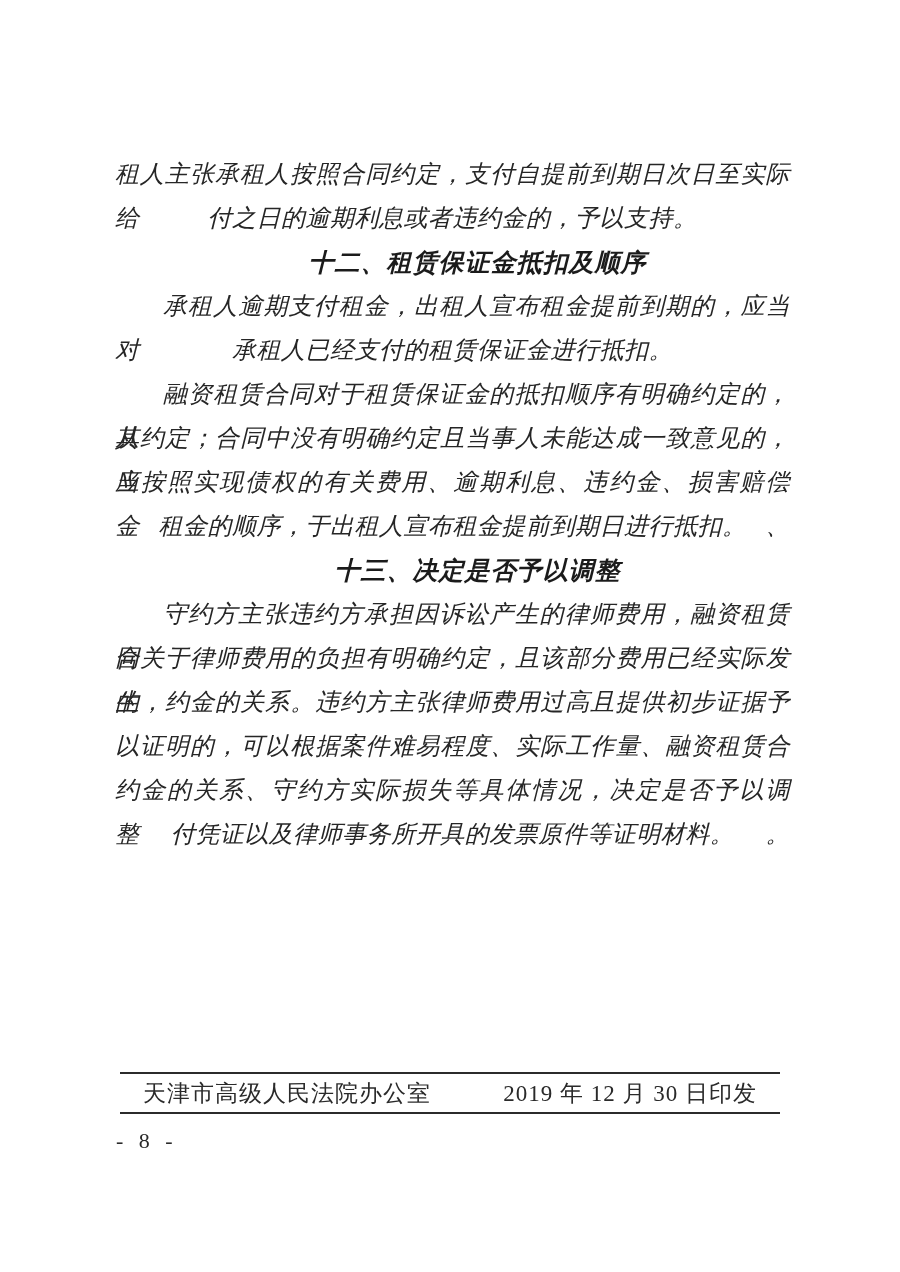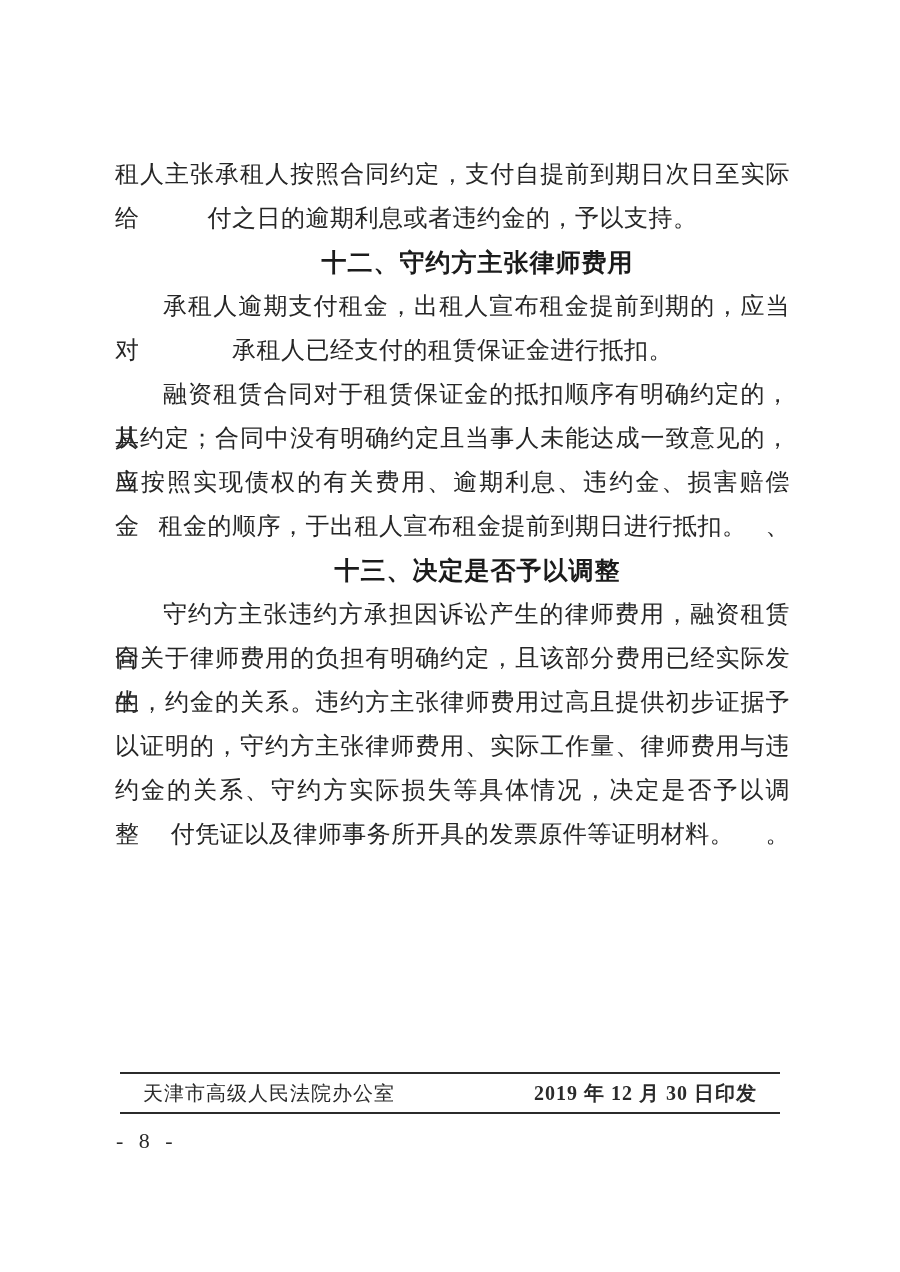--- a/index.html
+++ b/index.html
@@ -14,20 +14,21 @@
     background: #ffffff;
     font-family: "Liberation Serif", "DejaVu Serif", serif;
     color: #262626;
     overflow: hidden;
   }
   .text-block {
     position: absolute;
     left: 115px;
     top: 152px;
     width: 675px;
+    font-style: italic;
   }
   .line {
     display: block;
     width: 675px;
     height: 44px;
     line-height: 44px;
     font-size: 24px;
     letter-spacing: 0.5px;
     text-align: center;
   }
@@ -51,59 +52,58 @@
     top: 1072px;
     width: 660px;
     height: 42px;
     box-sizing: border-box;
     padding: 0 23px;
     border-top: 2px solid #2b2b2b;
     border-bottom: 2px solid #2b2b2b;
     display: flex;
     justify-content: space-between;
     align-items: center;
-    font-size: 20px;
+    font-size: 23px;
     color: #2a2a2a;
   }
   .footer .office {
     letter-spacing: 1px;
   }
   .footer .print-date {
     letter-spacing: 1px;
-    font-weight: bold;
   }
   .page-number {
     position: absolute;
     left: 116px;
     top: 1128px;
     font-size: 22px;
     letter-spacing: 5px;
     color: #2a2a2a;
   }
 </style>
 </head>
 <body>
 
 <div class="page">
 
   <div class="text-block">
     <div class="line l-justify">租人主张承租人按照合同约定，支付自提前到期日次日至实际给</div>
     <div class="line">付之日的逾期利息或者违约金的，予以支持。</div>
-    <div class="line l-heading l-indent">十二、守约方主张律师费用</div>
+    <div class="line l-heading l-indent">十二、租赁保证金抵扣及顺序</div>
     <div class="line l-justify l-indent">承租人逾期支付租金，出租人宣布租金提前到期的，应当对</div>
     <div class="line">承租人已经支付的租赁保证金进行抵扣。</div>
     <div class="line l-justify l-indent">融资租赁合同对于租赁保证金的抵扣顺序有明确约定的，从</div>
     <div class="line l-justify">其约定；合同中没有明确约定且当事人未能达成一致意见的，应</div>
     <div class="line l-justify">当按照实现债权的有关费用、逾期利息、违约金、损害赔偿金、</div>
     <div class="line">租金的顺序，于出租人宣布租金提前到期日进行抵扣。</div>
     <div class="line l-heading l-indent">十三、决定是否予以调整</div>
     <div class="line l-justify l-indent">守约方主张违约方承担因诉讼产生的律师费用，融资租赁合</div>
     <div class="line l-justify">同关于律师费用的负担有明确约定，且该部分费用已经实际发生</div>
     <div class="line l-justify">的，约金的关系。违约方主张律师费用过高且提供初步证据予</div>
-    <div class="line l-justify">以证明的，守约方主张律师费用、实际工作量、律师费用与违</div>
+    <div class="line l-justify">以证明的，可以根据案件难易程度、实际工作量、融资租赁合</div>
     <div class="line l-justify">约金的关系、守约方实际损失等具体情况，决定是否予以调整。</div>
     <div class="line">付凭证以及律师事务所开具的发票原件等证明材料。</div>
   </div>
 
   <div class="footer">
     <span class="office">天津市高级人民法院办公室</span>
     <span class="print-date">2019 年 12 月 30 日印发</span>
   </div>
 
   <div class="page-number">- 8 -</div>

